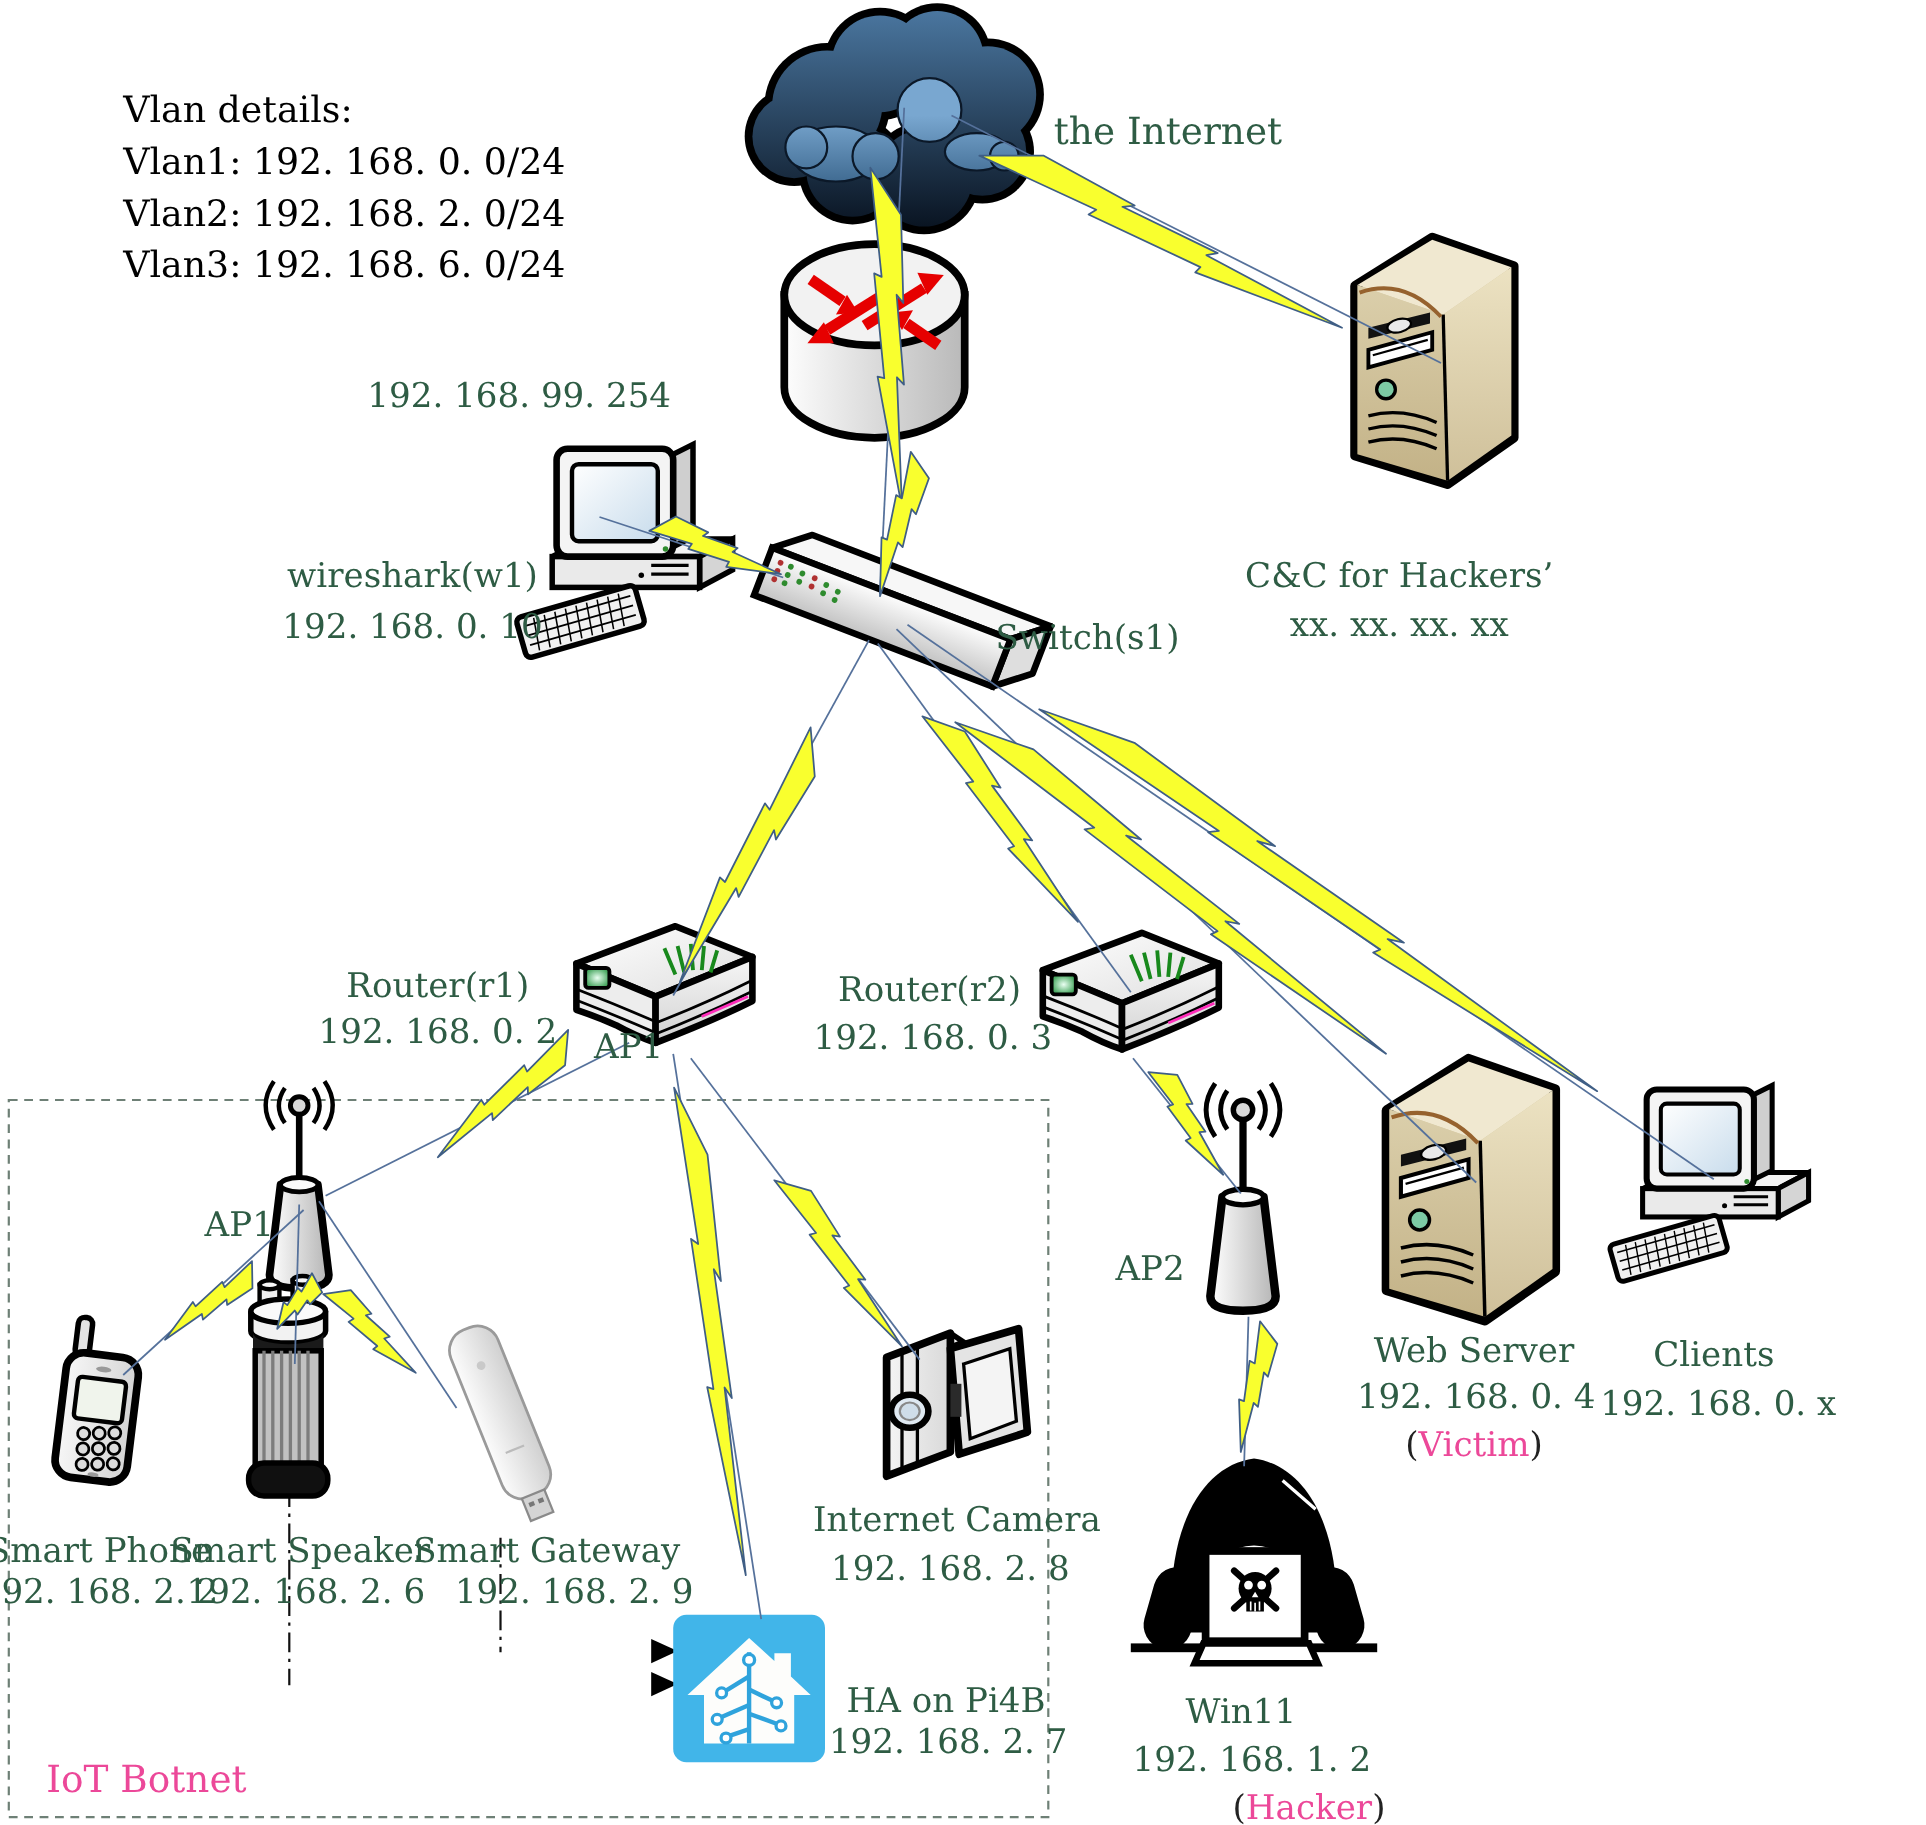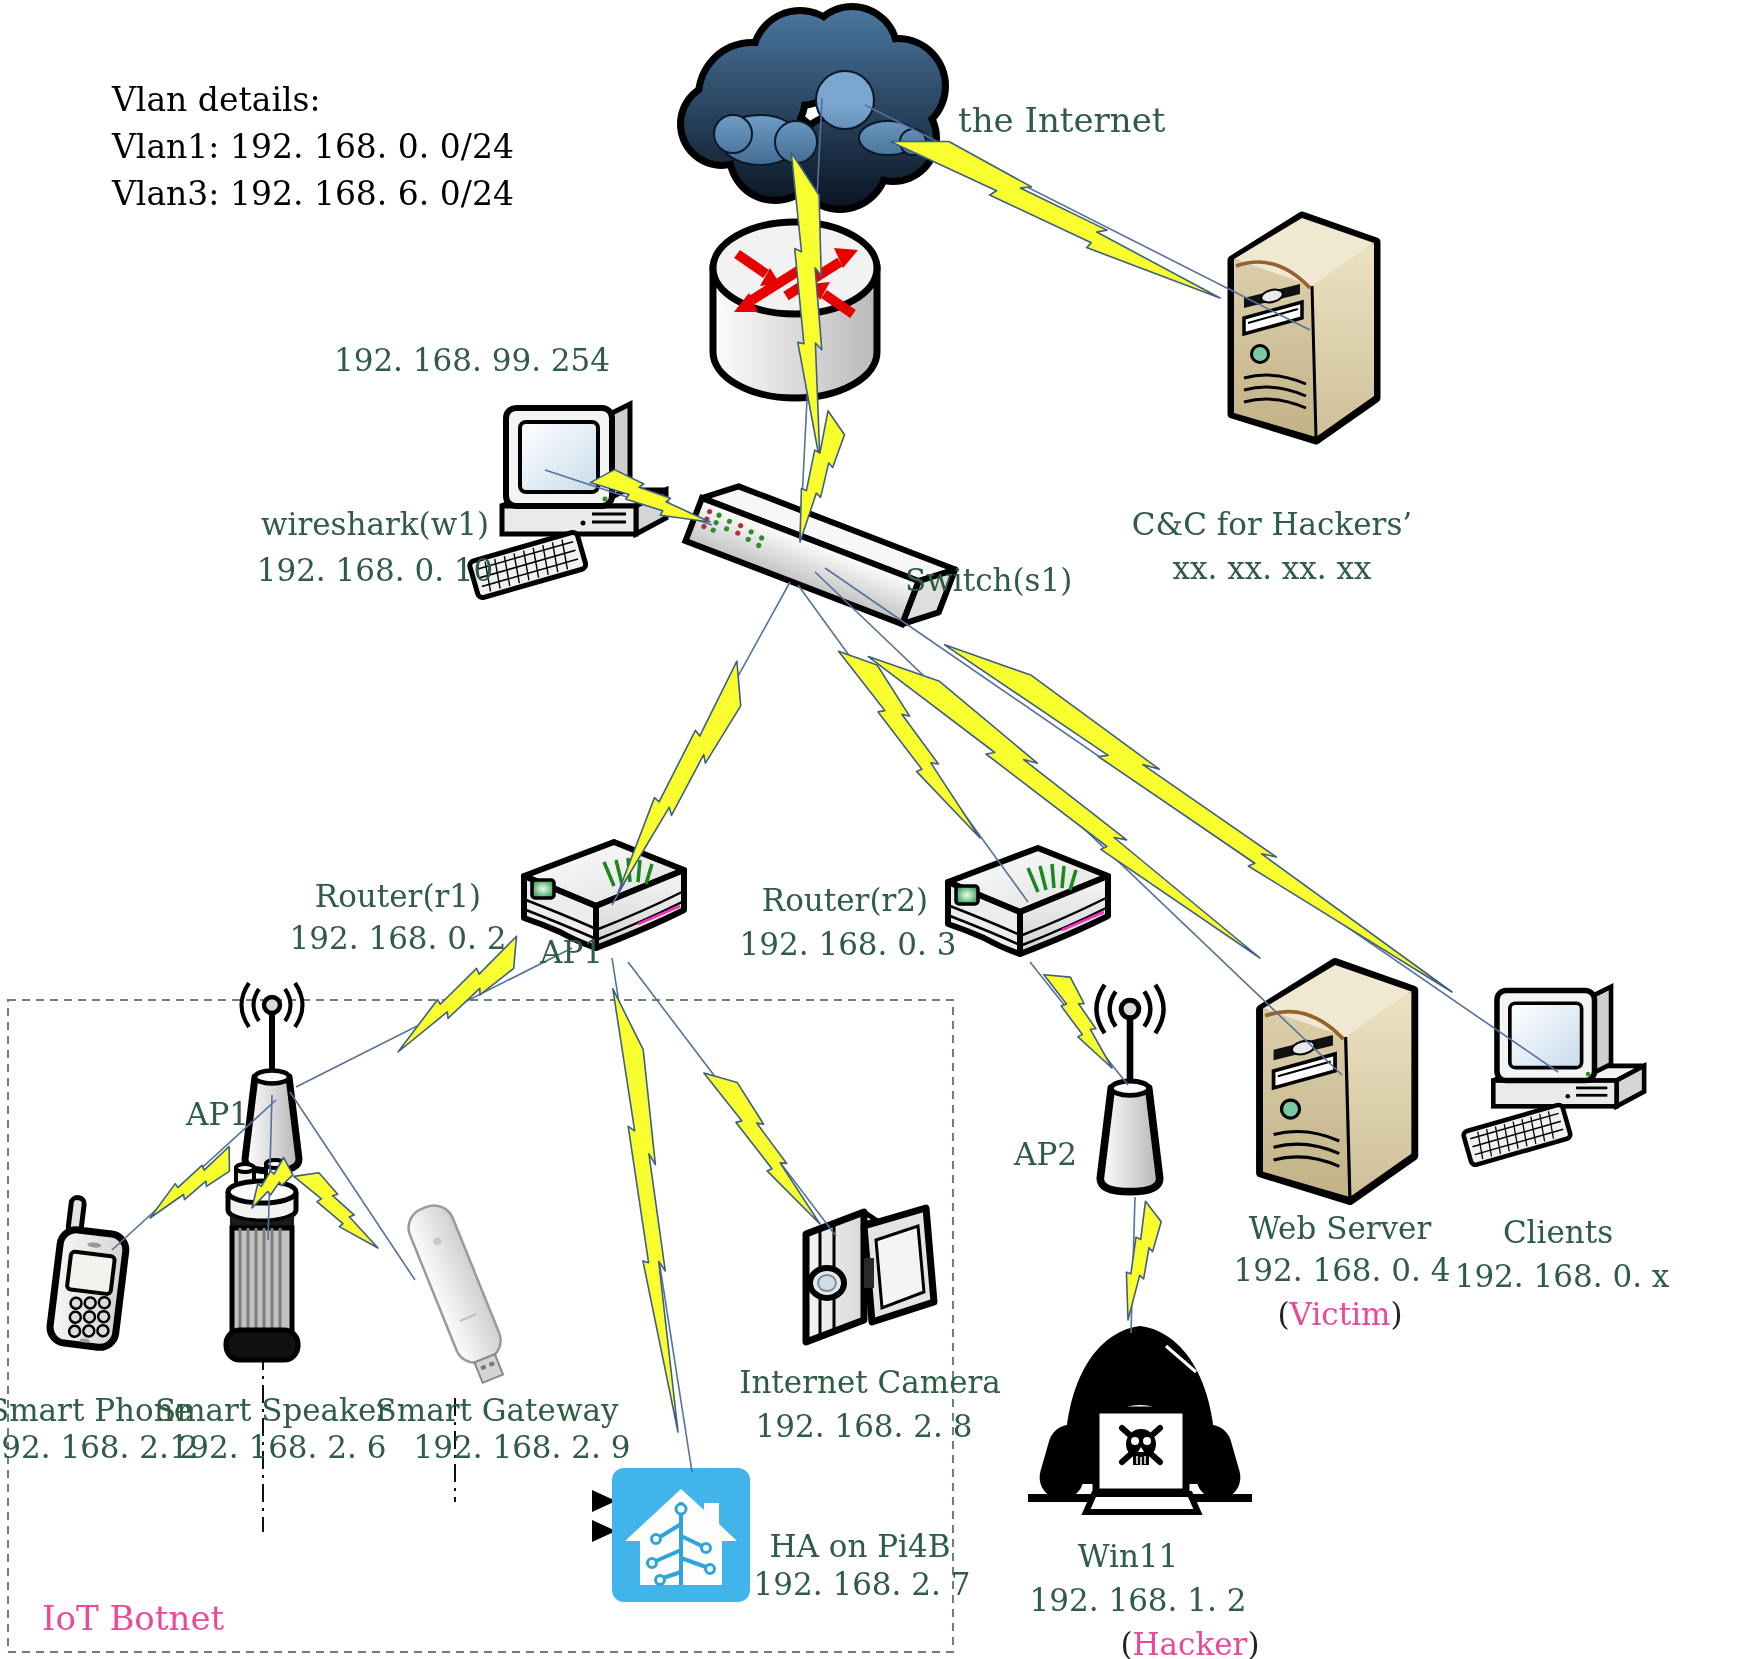--- a/index.html
+++ b/index.html
@@ -351,20 +351,21 @@
     <polygon class="bolt" points="737.3,1082.6 763.6,1124.2 756.7,1123.1 786.7,1163.4 780.1,1162.9 820.0,1224.0 767.1,1170.9 772.0,1168.7 736.0,1122.4 741.9,1120.9 703.9,1073.0"></polygon>
     <polygon class="bolt" points="1070.3,977.1 1084.1,1003.6 1078.6,1003.7 1095.9,1028.8 1090.4,1029.3 1112.0,1068.0 1077.9,1036.8 1082.4,1034.6 1061.2,1006.0 1066.5,1004.1 1043.9,974.7"></polygon>
     <polygon class="bolt" points="1161.2,1221.7 1152.6,1251.6 1149.0,1247.7 1143.6,1279.0 1139.7,1275.4 1128.0,1320.0 1126.4,1272.2 1130.9,1273.8 1136.0,1237.1 1140.7,1239.5 1145.5,1201.2"></polygon>
   </g>
 </svg>
 
 <div class="labels">
   <div class="vlan">
     <div>Vlan details:</div>
     <div>Vlan1: 192. 168. 0. 0/24</div>
+    <div>Vlan2: 192. 168. 2. 0/24</div>
     <div>Vlan3: 192. 168. 6. 0/24</div>
   </div>
 
   <div class="lbl big" style="left:958px;top:78px">the Internet</div>
 
   <div class="lbl c" style="left:472px;top:320px">192. 168. 99. 254</div>
 
   <div class="lbl c" style="left:1272px;top:484px">C&amp;C for Hackers’</div>
   <div class="lbl c" style="left:1272px;top:528px">xx. xx. xx. xx</div>
 

